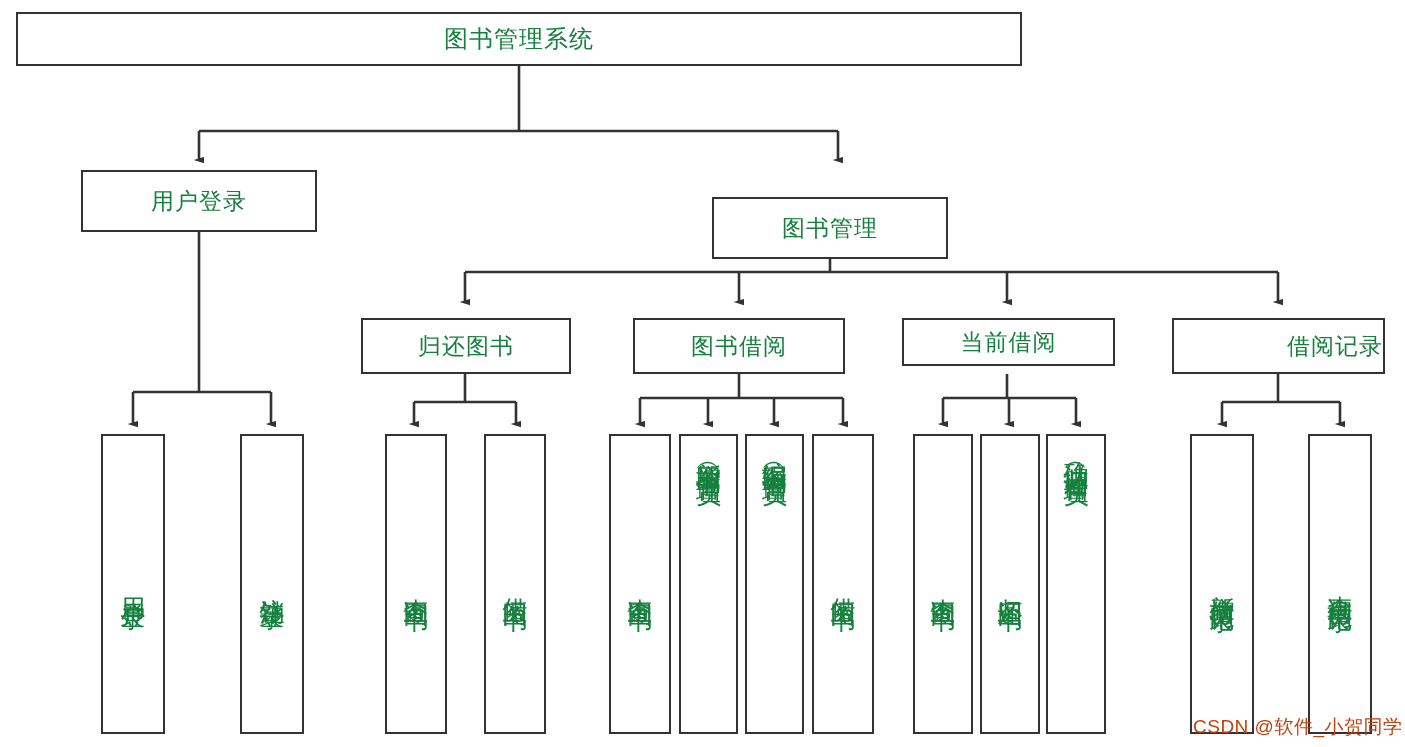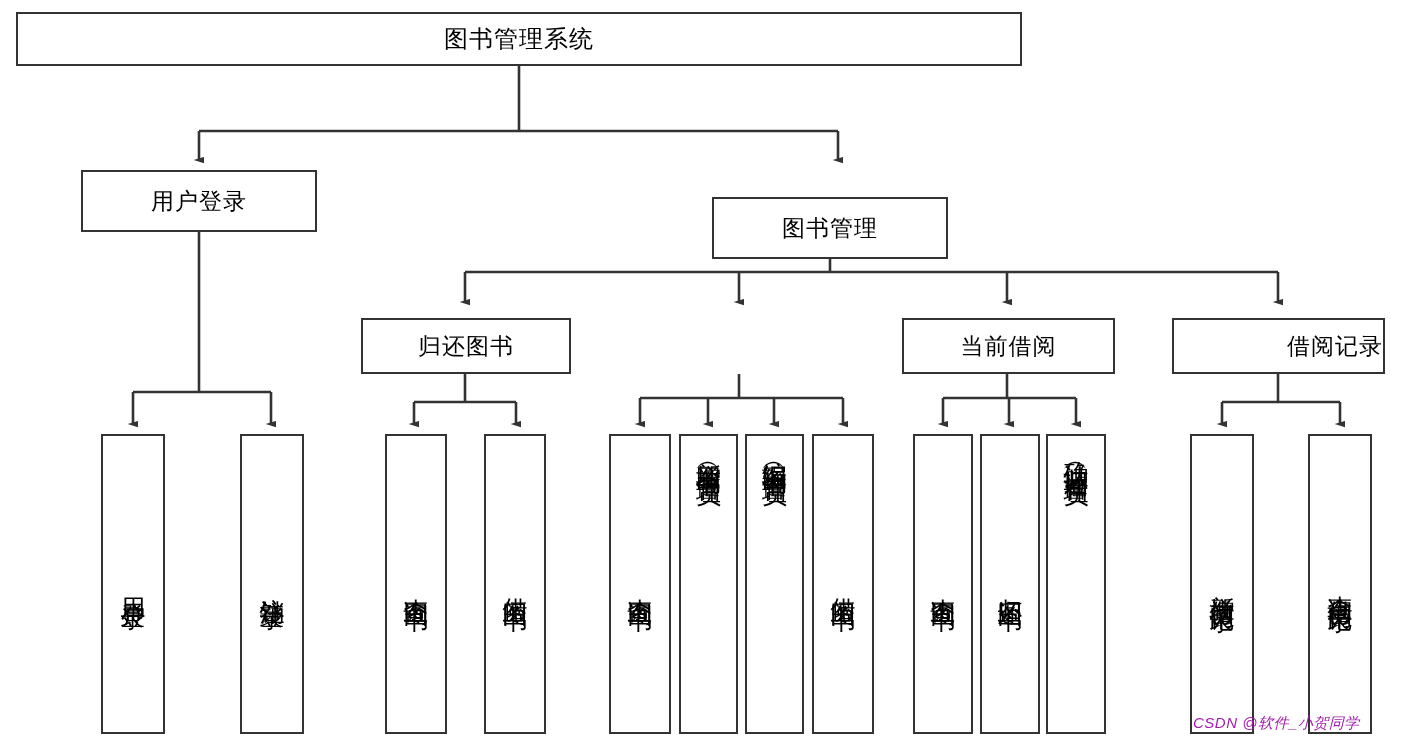--- a/index.html
+++ b/index.html
@@ -27,21 +27,21 @@
     background:#ffffff;
     border:2px solid #333333;
     display:flex;
     align-items:center;
     justify-content:center;
     z-index:2;
   }
   .node .label{
     display:block;
     text-align:center;
-    color:#000000;
+    color:#15803d;
     line-height:1.22;
   }
   
   .node.h .label{
     font-size:23px;
     letter-spacing:1px;
     white-space:nowrap;
   }
   .node.root .label{ font-size:24px; }
   
@@ -55,26 +55,25 @@
     font-size:25px;
     letter-spacing:3px;
     line-height:1;
     white-space:nowrap;
     margin:0 auto;
   }
   .node.v.mid{ align-items:center; padding-top:0; }
   .watermark{
     position:absolute;
     z-index:5;
-    font-size:15px;
-    color:#a21caf;
+    font-size:19px;
+    color:#c2410c;
     white-space:nowrap;
     letter-spacing:0.5px;
     pointer-events:none;
-    font-style:italic;
   }
 </style>
 </head>
 <body>
 
 <div id="stage">
 
   <svg id="wires" viewBox="0 0 1405 747">
     <defs>
       <marker id="arw" markerWidth="10" markerHeight="11" refX="3.2" refY="5.4" orient="auto" markerUnits="userSpaceOnUse">
@@ -132,21 +131,24 @@
   <div class="node h" style="left:81px;top:170px;width:236px;height:62px;">
     <span class="label">用户登录</span>
   </div>
   <div class="node h" style="left:712px;top:170px;width:236px;height:62px;margin-top:27px;">
     <span class="label">图书管理</span>
   </div>
 
   <div class="node h" style="left:361px;top:318px;width:210px;height:56px;">
     <span class="label">归还图书</span>
   </div>
-  <div class="node h" style="left:902px;top:318px;width:213px;height:56px;">
+  <div class="node h" style="left:633px;top:318px;width:212px;height:56px;">
+    <span class="label">图书借阅</span>
+  </div>
+  <div class="node h" style="left:902px;top:318px;width:213px;height:48px;">
     <span class="label">当前借阅</span>
   </div>
   <div class="node h" style="left:1172px;top:318px;width:213px;height:56px;justify-content:flex-end;">
     <span class="label">借阅记录</span>
   </div>
 
   <div class="node v mid" style="left:101px;top:434px;width:64px;height:300px;">
     <span class="label">用户登录</span>
   </div>
   <div class="node v mid" style="left:240px;top:434px;width:64px;height:300px;">

